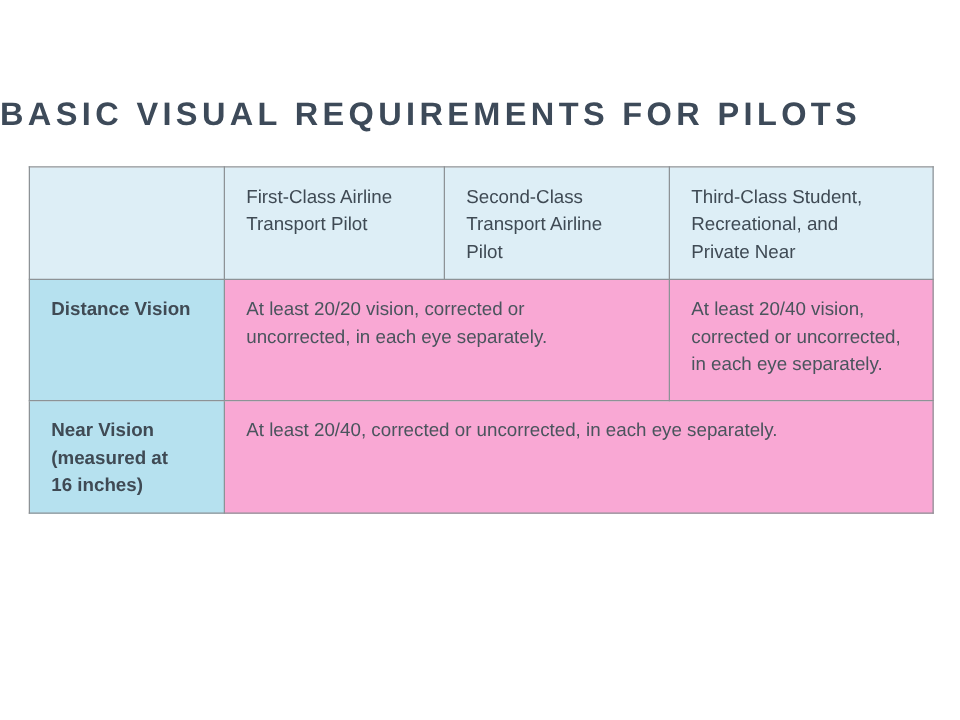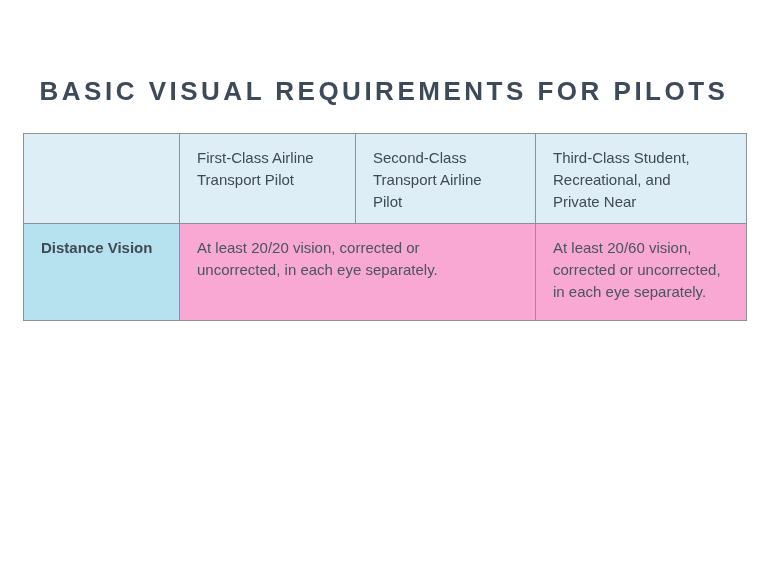--- a/index.html
+++ b/index.html
@@ -14,21 +14,21 @@
   * { margin: 0; padding: 0; box-sizing: border-box; }
   html, body {
     width: 768px;
     height: 576px;
     background: var(--page-bg);
     font-family: "Liberation Sans", sans-serif;
     overflow: hidden;
   }
   .page-title {
     margin-top: 76px;
-    text-align: center;
+    text-align: left;
     font-size: 26px;
     font-weight: 700;
     letter-spacing: 3.5px;
     color: var(--title-color);
     white-space: nowrap;
   }
   table.req-table {
     table-layout: fixed;
     border-collapse: collapse;
     width: 723px;
@@ -88,18 +88,24 @@
       <th>Third-Class Student,
 Recreational, and
 Private Near</th>
     </tr>
   </thead>
   <tbody>
     <tr class="row-distance">
       <th class="row-label">Distance Vision</th>
       <td colspan="2">At least 20/20 vision, corrected or
 uncorrected, in each eye separately.</td>
-      <td>At least 20/60 vision,
+      <td>At least 20/40 vision,
 corrected or uncorrected,
 in each eye separately.</td>
+    </tr>
+    <tr class="row-near">
+      <th class="row-label">Near Vision
+(measured at
+16 inches)</th>
+      <td colspan="3">At least 20/40, corrected or uncorrected, in each eye separately.</td>
     </tr>
   </tbody>
 </table>
 
 </body></html>

